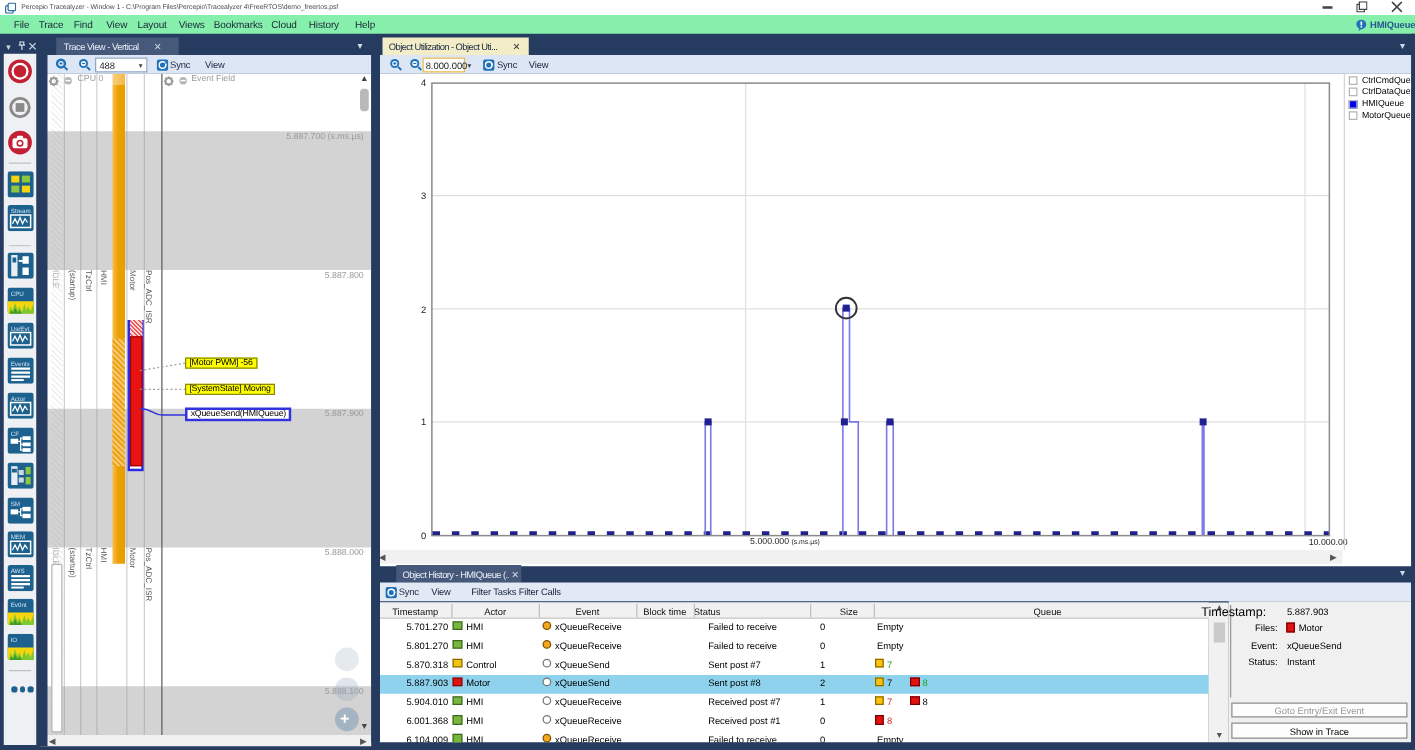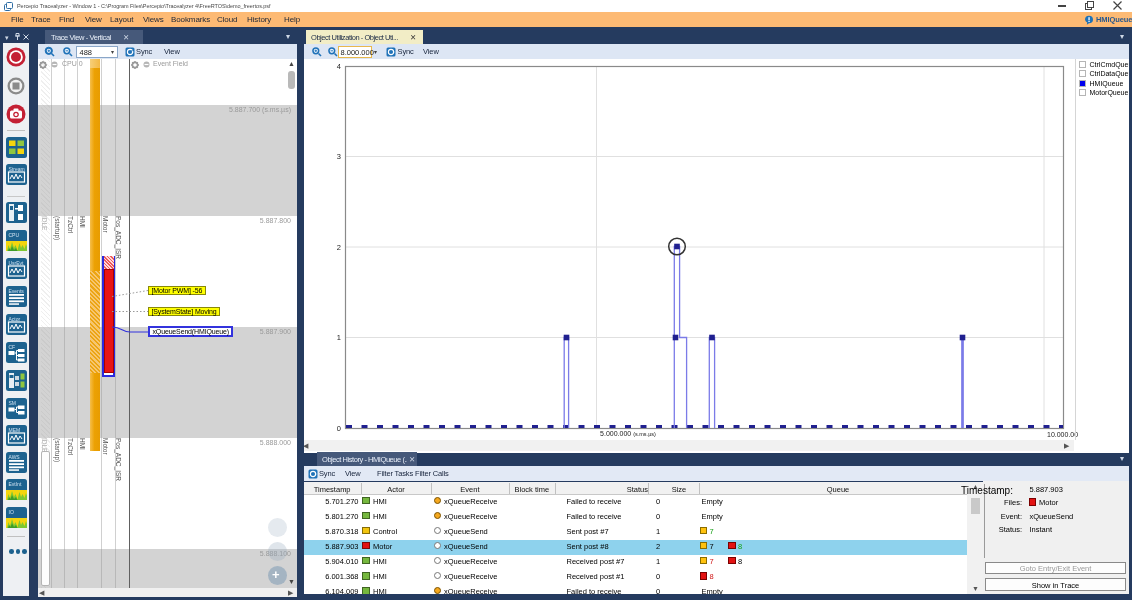--- a/index.html
+++ b/index.html
@@ -18,21 +18,21 @@
  <div class="a" style="left:1058px;top:5px;width:8px;height:1.5px;background:#444"></div>
  <svg class="a" style="left:1085px;top:1px" width="9" height="9" viewBox="0 0 9 9">
       <rect x="0.5" y="2.5" width="6" height="6" fill="#fff" stroke="#444"></rect>
       <rect x="2.5" y="0.5" width="6" height="6" fill="#fff" stroke="#444"></rect>
     </svg>
  <svg class="a" style="left:1113px;top:1px" width="9" height="9" viewBox="0 0 9 9">
       <path d="M0.5 0.5 L8.5 8.5 M8.5 0.5 L0.5 8.5" stroke="#444" stroke-width="1.2"></path>
     </svg>
 </div>
 
-<div class="a" style="left:0;top:12px;width:1132px;height:15px;background:#fdba74;font-size:8px;letter-spacing:-0.1px;color:#1a2537">
+<div class="a" style="left:0;top:12px;width:1132px;height:15px;background:#86efac;font-size:8px;letter-spacing:-0.1px;color:#1a2537">
  <span class="a" style="left:11px;top:3px">File</span>
  <span class="a" style="left:31px;top:3px">Trace</span>
  <span class="a" style="left:59px;top:3px">Find</span>
  <span class="a" style="left:85px;top:3px">View</span>
  <span class="a" style="left:110px;top:3px">Layout</span>
  <span class="a" style="left:143px;top:3px">Views</span>
  <span class="a" style="left:171px;top:3px">Bookmarks</span>
  <span class="a" style="left:217px;top:3px">Cloud</span>
  <span class="a" style="left:247px;top:3px">History</span>
  <span class="a" style="left:284px;top:3px">Help</span>
@@ -377,21 +377,21 @@
 <div class="a nav" style="left:19px;top:17px;font-size:7.5px;letter-spacing:-0.15px">Sync</div>
 <div class="a nav" style="left:45px;top:17px;font-size:7.5px;letter-spacing:-0.15px">View</div>
 <div class="a nav" style="left:77px;top:17px;font-size:7.5px;letter-spacing:-0.15px">Filter Tasks</div>
 <div class="a nav" style="left:115px;top:17px;font-size:7.5px;letter-spacing:-0.15px">Filter Calls</div>
 <div class="a" style="left:3px;top:30px;width:664px;height:112px;background:#fff"></div>
 <div class="a" style="left:3px;top:30px;width:664px;height:12.5px;background:#f1f1f1;border-bottom:1px solid #c8c8c8"></div>
 <div class="a" style="left:3.5px;top:32.5px;width:57.3px;text-align:center;font-size:7.5px;color:#111">Timestamp</div>
 <div class="a" style="left:60.8px;top:32.5px;width:70.60000000000001px;text-align:center;font-size:7.5px;color:#111">Actor</div>
 <div class="a" style="left:131.4px;top:32.5px;width:77.1px;text-align:center;font-size:7.5px;color:#111">Event</div>
 <div class="a" style="left:208.5px;top:32.5px;width:46.599999999999994px;text-align:center;font-size:7.5px;color:#111">Block time</div>
-<div class="a" style="left:255.1px;top:32.5px;width:92.9px;text-align:right;font-size:7.5px;color:#111">Status</div>
+<div class="a" style="left:255.1px;top:32.5px;width:92.9px;text-align:left;font-size:7.5px;color:#111">Status</div>
 <div class="a" style="left:348px;top:32.5px;width:62px;text-align:center;font-size:7.5px;color:#111">Size</div>
 <div class="a" style="left:410px;top:32.5px;width:256px;text-align:center;font-size:7.5px;color:#111">Queue</div>
 <div class="a" style="left:60.8px;top:31px;width:1px;height:10.5px;background:#c0c0c0"></div>
 <div class="a" style="left:131.4px;top:31px;width:1px;height:10.5px;background:#c0c0c0"></div>
 <div class="a" style="left:208.5px;top:31px;width:1px;height:10.5px;background:#c0c0c0"></div>
 <div class="a" style="left:255.1px;top:31px;width:1px;height:10.5px;background:#c0c0c0"></div>
 <div class="a" style="left:348px;top:31px;width:1px;height:10.5px;background:#c0c0c0"></div>
 <div class="a" style="left:399.4px;top:31px;width:1px;height:10.5px;background:#c0c0c0"></div>
 <div class="a" style="left:0px;top:44.5px;width:58.5px;text-align:right;font-size:7.5px;color:#000">5.701.270</div>
 <div class="a" style="left:62px;top:44.5px;width:7.5px;height:7.5px;background:#76b83e;border:1px solid rgba(0,0,0,0.45)"></div>

